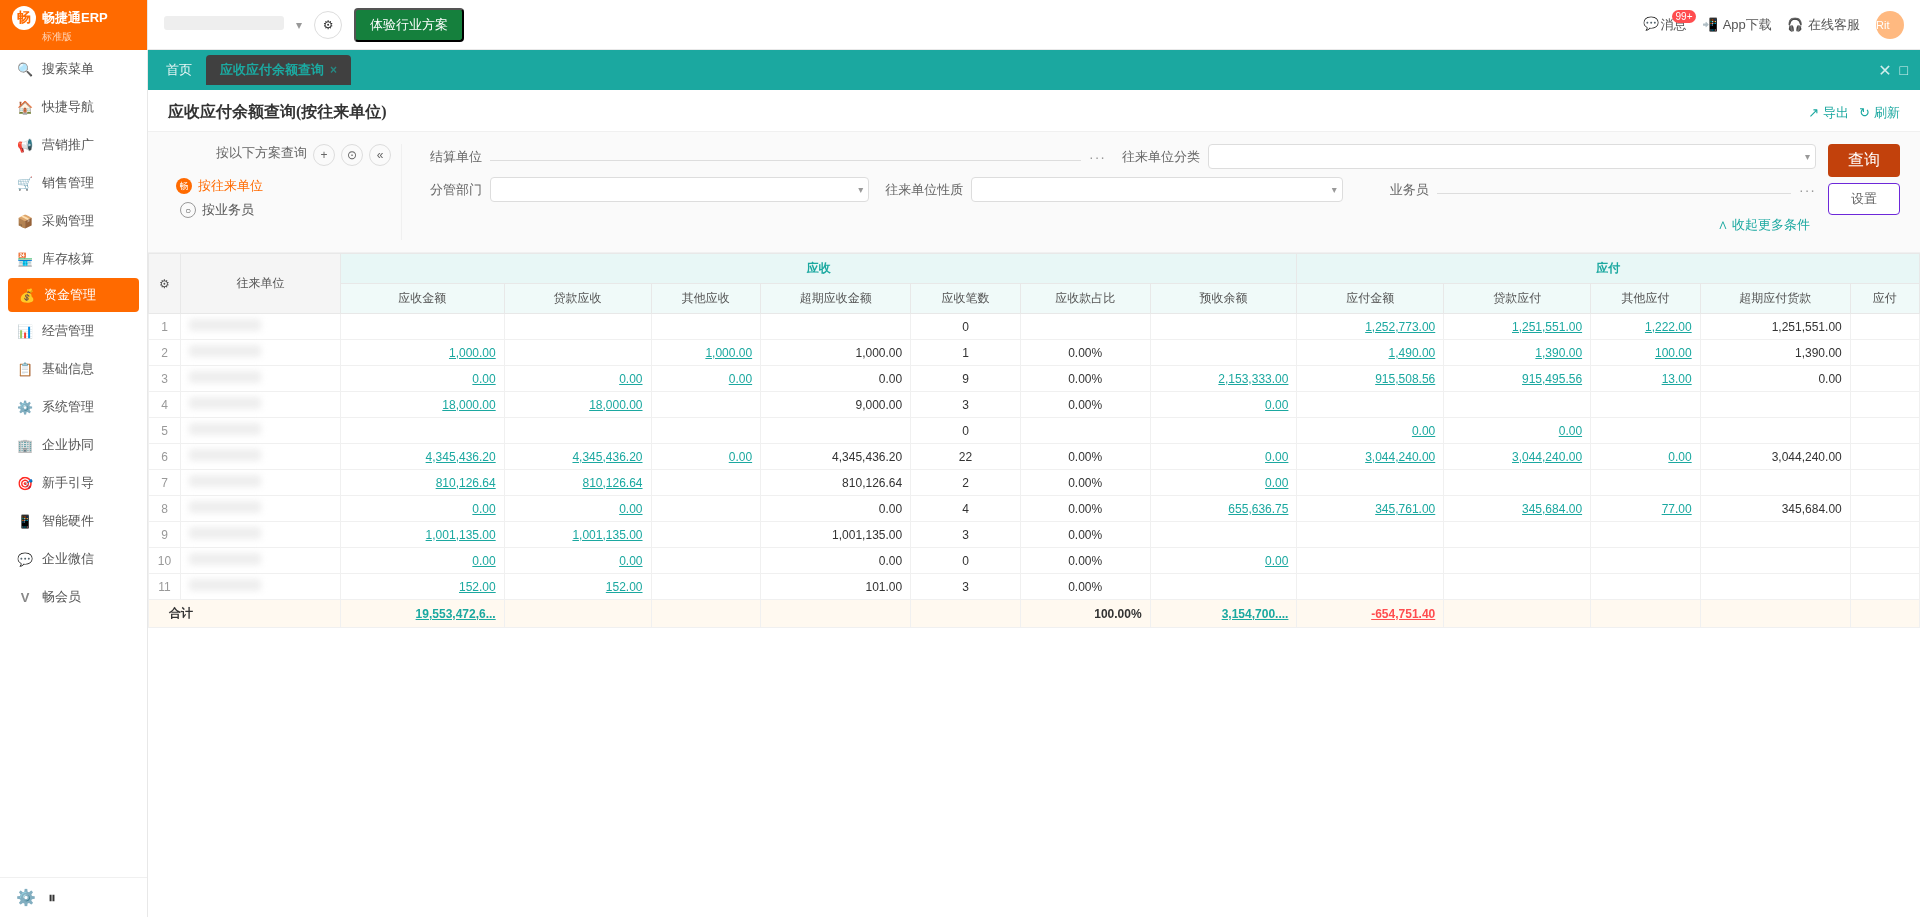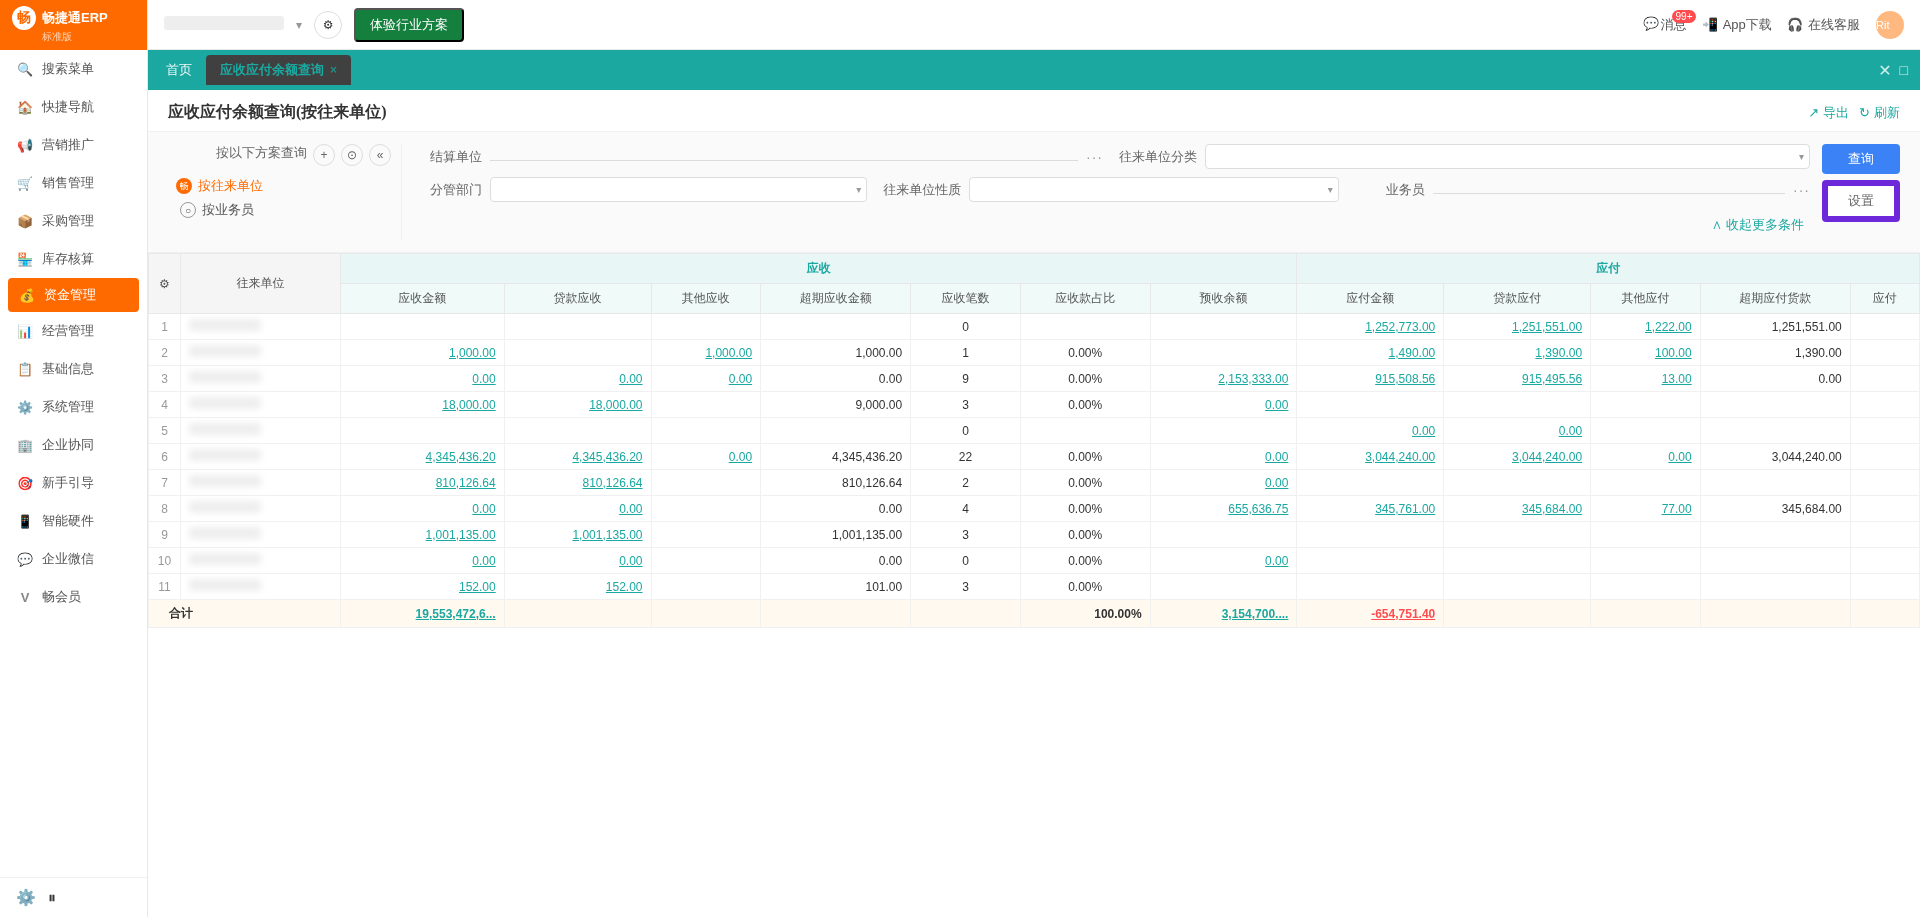--- a/index.html
+++ b/index.html
@@ -280,22 +280,22 @@
           </div>
 
           <div style="display:flex;justify-content:flex-end;gap:8px;align-items:center;margin-top:4px;">
             <div class="collapse-more">
               <span>∧</span>
               <span>收起更多条件</span>
             </div>
           </div>
         </div>
         <div style="display:flex;flex-direction:column;gap:6px;margin-left:12px;flex-shrink:0;">
-          <button style="background:#3b82f6;color:#fff;border:none;border-radius:4px;padding:6px 20px;cursor:pointer;font-size:13px;">查询</button>
-          <button style="background:#fff;color:#666;border:6px solid #6d28d9;border-radius:4px;padding:6px 20px;cursor:pointer;font-size:13px;">设置</button>
+          <button style="background:#c2410c;color:#fff;border:none;border-radius:4px;padding:6px 20px;cursor:pointer;font-size:16px;">查询</button>
+          <button style="background:#fff;color:#666;border:1px solid #6d28d9;border-radius:4px;padding:6px 20px;cursor:pointer;font-size:13px;">设置</button>
         </div>
       </div>
     </div>
 
     <div class="table-container">
       <table class="data-table">
         <thead>
           <tr>
             <th rowspan="2" style="width:32px;">
               <span>⚙</span>

